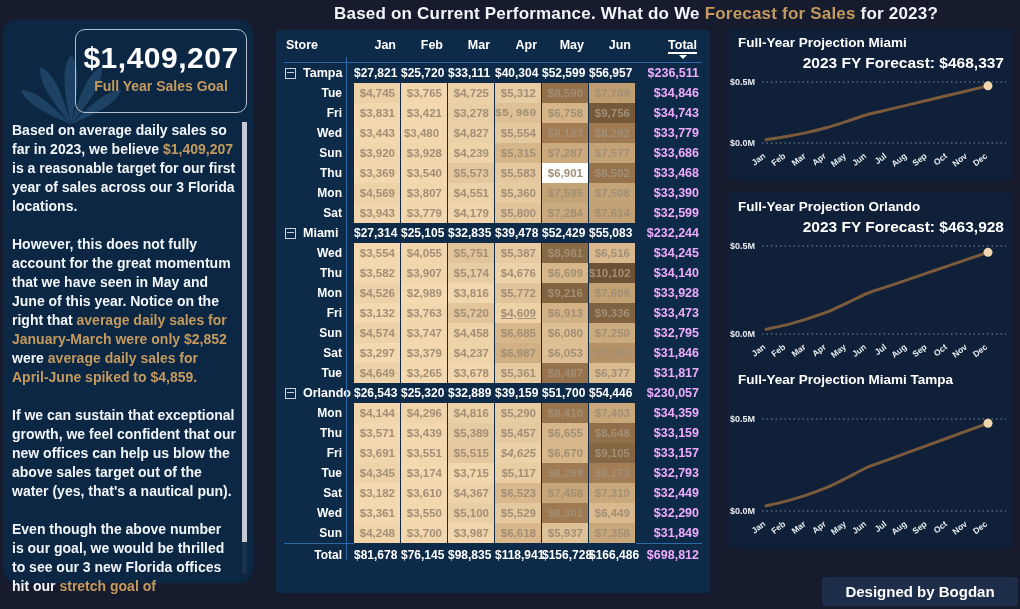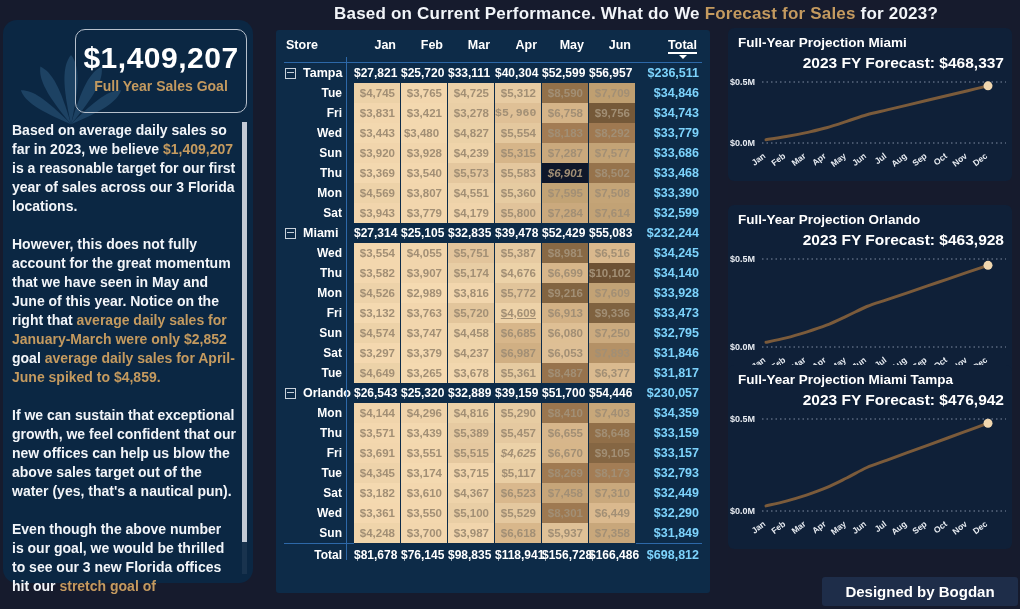--- a/index.html
+++ b/index.html
@@ -55,21 +55,21 @@
   .trow.total-row{height:22px;line-height:22px;border-top:1px solid #2d68a8;}
   .sc{color:#fff;font-weight:bold;font-size:12.5px;}
   .sc.grp{display:flex;align-items:center;text-align:left;}
   .sc.day{text-align:right;padding-right:12px;font-size:12px;}
   .tgl{width:9px;height:9px;border:1px solid #c9d1da;display:inline-block;position:relative;
     margin:0 7px 0 1px;flex:0 0 auto;}
   .tgl::after{content:"";position:absolute;left:1px;right:1px;top:3.5px;height:1px;background:#c9d1da;}
   .hc{color:#a28f75;font-weight:bold;font-size:11.5px;text-align:right;padding-right:5px;
     border-right:1px solid #0d2b48;border-bottom:1px solid #0d2b48;box-sizing:border-box;}
   .gv{color:#fff;font-weight:bold;font-size:12px;text-align:right;padding-right:5px;}
-  .tc{color:#7dd3fc;font-weight:bold;font-size:12.5px;text-align:right;padding-right:3px;}
+  .tc{color:#f0abfc;font-weight:bold;font-size:12.5px;text-align:right;padding-right:3px;}
 
   
   .chart-panel{position:absolute;left:728px;width:284px;background:#0f2038;border-radius:6px;}
   .chart-title{position:absolute;left:10px;top:7px;color:#fff;font-size:13.5px;font-weight:bold;}
   .chart-anno{position:absolute;right:8px;top:26px;color:#fff;font-size:15.5px;font-weight:bold;white-space:nowrap;}
   .chart-svg{position:absolute;left:0;bottom:2px;}
 
   
   .badge{
     position:absolute;left:822px;top:577px;width:196px;height:29px;
@@ -99,21 +99,21 @@
           <path d="M50 74 C43 38 43 22 50 12 C57 22 57 38 50 74 Z"></path>
         </g>
     </g>
   </svg>
   <div class="goal-box">
     <div class="goal-value">$1,409,207</div>
     <div class="goal-label">Full Year Sales Goal</div>
   </div>
   <div class="sidebar-text" id="sidebar-text">
       <p><span>Based on average daily sales so far in 2023, we believe </span><span class="hl">$1,409,207</span><span> is a reasonable target for our first year of sales across our 3 Florida locations.</span></p>
-      <p><span>However, this does not fully account for the great momentum that we have seen in May and June of this year.  Notice on the right that </span><span class="hl">average daily sales for January-March were only $2,852</span><span> goal </span><span class="hl">average daily sales for April-June spiked to $4,859.</span></p>
+      <p><span>However, this does not fully account for the great momentum that we have seen in May and June of this year.  Notice on the right that </span><span class="hl">average daily sales for January-March were only $2,852</span><span> were </span><span class="hl">average daily sales for April-June spiked to $4,859.</span></p>
       <p><span>If we can sustain that exceptional growth, we feel confident that our new offices can help us blow the above sales target out of the water (yes, that's a nautical pun).</span></p>
       <p><span>Even though the above number is our goal, we would be thrilled to see our 3 new Florida offices hit our </span><span class="hl">stretch goal of</span></p>
     </div>
   <div class="sb-scroll">
       <div class="sb-thumb"></div>
     </div>
 </div>
 
 <div class="table-panel">
   <div class="matrix">
@@ -180,21 +180,21 @@
           <div class="hc" style="background: rgb(202, 169, 125);">$7,287</div>
           <div class="hc" style="background: rgb(195, 163, 118);">$7,577</div>
           <div class="tc">$33,686</div>
         </div>
         <div class="trow">
           <div class="sc day">Thu</div>
           <div class="hc" style="background: rgb(243, 216, 175);">$3,369</div>
           <div class="hc" style="background: rgb(243, 215, 174);">$3,540</div>
           <div class="hc" style="background: rgb(228, 199, 158);">$5,573</div>
           <div class="hc" style="background: rgb(228, 199, 158);">$5,583</div>
-          <div class="hc" style="background: #0f172a; font-style: italic;">$6,901</div>
+          <div class="hc" style="background: #ffffff;">$6,901</div>
           <div class="hc" style="background: rgb(150, 115, 76);">$8,502</div>
           <div class="tc">$33,468</div>
         </div>
         <div class="trow">
           <div class="sc day">Mon</div>
           <div class="hc" style="background: rgb(237, 210, 168);">$4,569</div>
           <div class="hc" style="background: rgb(242, 214, 173);">$3,807</div>
           <div class="hc" style="background: rgb(237, 210, 169);">$4,551</div>
           <div class="hc" style="background: rgb(230, 203, 161);">$5,360</div>
           <div class="hc" style="background: rgb(194, 163, 117);">$7,595</div>
@@ -434,21 +434,21 @@
           <text x="0" y="0" fill="#e8ecf2" font-size="8.5" font-weight="bold" text-anchor="end" font-family="Liberation Sans, sans-serif">Oct</text>
         </g>
         <g transform="translate(239.8181818181818,85) rotate(-38)">
           <text x="0" y="0" fill="#e8ecf2" font-size="8.5" font-weight="bold" text-anchor="end" font-family="Liberation Sans, sans-serif">Nov</text>
         </g>
         <g transform="translate(260,85) rotate(-38)">
           <text x="0" y="0" fill="#e8ecf2" font-size="8.5" font-weight="bold" text-anchor="end" font-family="Liberation Sans, sans-serif">Dec</text>
         </g>
       </svg>
     </div>
-    <div class="chart-panel" style="top: 205px; height: 180px;">
+    <div class="chart-panel" style="top: 192px; height: 180px;">
       <div class="chart-title">Full-Year Projection Orlando</div>
       <div class="chart-anno">2023 FY Forecast: $463,928</div>
       <svg width="284" height="134" class="chart-svg">
         <line x1="34" y1="98" x2="278" y2="98" stroke="#7f8aa0" stroke-width="1" stroke-dasharray="1.5 3"></line>
         <text x="2" y="101" fill="#e8ecf2" font-size="9" font-weight="bold" font-family="Liberation Sans, sans-serif">$0.0M</text>
         <line x1="34" y1="10" x2="278" y2="10" stroke="#7f8aa0" stroke-width="1" stroke-dasharray="1.5 3"></line>
         <text x="2" y="13" fill="#e8ecf2" font-size="9" font-weight="bold" font-family="Liberation Sans, sans-serif">$0.5M</text>
         <path d="M38.0,93.3 C41.4,92.6 51.5,90.6 58.2,88.9 C64.9,87.2 71.6,85.2 78.4,83.1 C85.1,81.0 91.8,78.9 98.5,76.2 C105.3,73.5 112.0,70.2 118.7,67.1 C125.5,64.0 132.2,60.3 138.9,57.5 C145.6,54.8 152.4,52.9 159.1,50.6 C165.8,48.4 172.5,46.1 179.3,43.8 C186.0,41.5 192.7,39.2 199.5,36.9 C206.2,34.6 212.9,32.4 219.6,30.1 C226.4,27.8 233.1,25.5 239.8,23.2 C246.5,20.9 256.6,17.5 260.0,16.3" fill="none" stroke="#7b5b3b" stroke-width="3" stroke-linecap="round"></path>
         <circle cx="260" cy="16.348672" r="4.5" fill="#f1d7af"></circle>
         <g transform="translate(38,112) rotate(-38)">
@@ -484,21 +484,20 @@
         <g transform="translate(239.8181818181818,112) rotate(-38)">
           <text x="0" y="0" fill="#e8ecf2" font-size="8.5" font-weight="bold" text-anchor="end" font-family="Liberation Sans, sans-serif">Nov</text>
         </g>
         <g transform="translate(260,112) rotate(-38)">
           <text x="0" y="0" fill="#e8ecf2" font-size="8.5" font-weight="bold" text-anchor="end" font-family="Liberation Sans, sans-serif">Dec</text>
         </g>
       </svg>
     </div>
     <div class="chart-panel" style="top: 365px; height: 184px;">
       <div class="chart-title">Full-Year Projection Miami Tampa</div>
-      <div class="chart-anno">2023 FY Forecast: $476,942</div>
       <svg width="284" height="138" class="chart-svg">
         <line x1="34" y1="102" x2="278" y2="102" stroke="#7f8aa0" stroke-width="1" stroke-dasharray="1.5 3"></line>
         <text x="2" y="105" fill="#e8ecf2" font-size="9" font-weight="bold" font-family="Liberation Sans, sans-serif">$0.0M</text>
         <line x1="34" y1="10" x2="278" y2="10" stroke="#7f8aa0" stroke-width="1" stroke-dasharray="1.5 3"></line>
         <text x="2" y="13" fill="#e8ecf2" font-size="9" font-weight="bold" font-family="Liberation Sans, sans-serif">$0.5M</text>
         <path d="M38.0,96.9 C41.4,96.1 51.5,94.0 58.2,92.1 C64.9,90.3 71.6,88.3 78.4,86.1 C85.1,83.8 91.8,81.5 98.5,78.6 C105.3,75.8 112.0,72.3 118.7,69.0 C125.5,65.6 132.2,61.5 138.9,58.5 C145.6,55.5 152.4,53.6 159.1,51.1 C165.8,48.7 172.5,46.2 179.3,43.7 C186.0,41.3 192.7,38.8 199.5,36.4 C206.2,33.9 212.9,31.4 219.6,29.0 C226.4,26.5 233.1,24.1 239.8,21.6 C246.5,19.2 256.6,15.5 260.0,14.2" fill="none" stroke="#7b5b3b" stroke-width="3" stroke-linecap="round"></path>
         <circle cx="260" cy="14.242672000000004" r="4.5" fill="#f1d7af"></circle>
         <g transform="translate(38,116) rotate(-38)">
           <text x="0" y="0" fill="#e8ecf2" font-size="8.5" font-weight="bold" text-anchor="end" font-family="Liberation Sans, sans-serif">Jan</text>
         </g>

